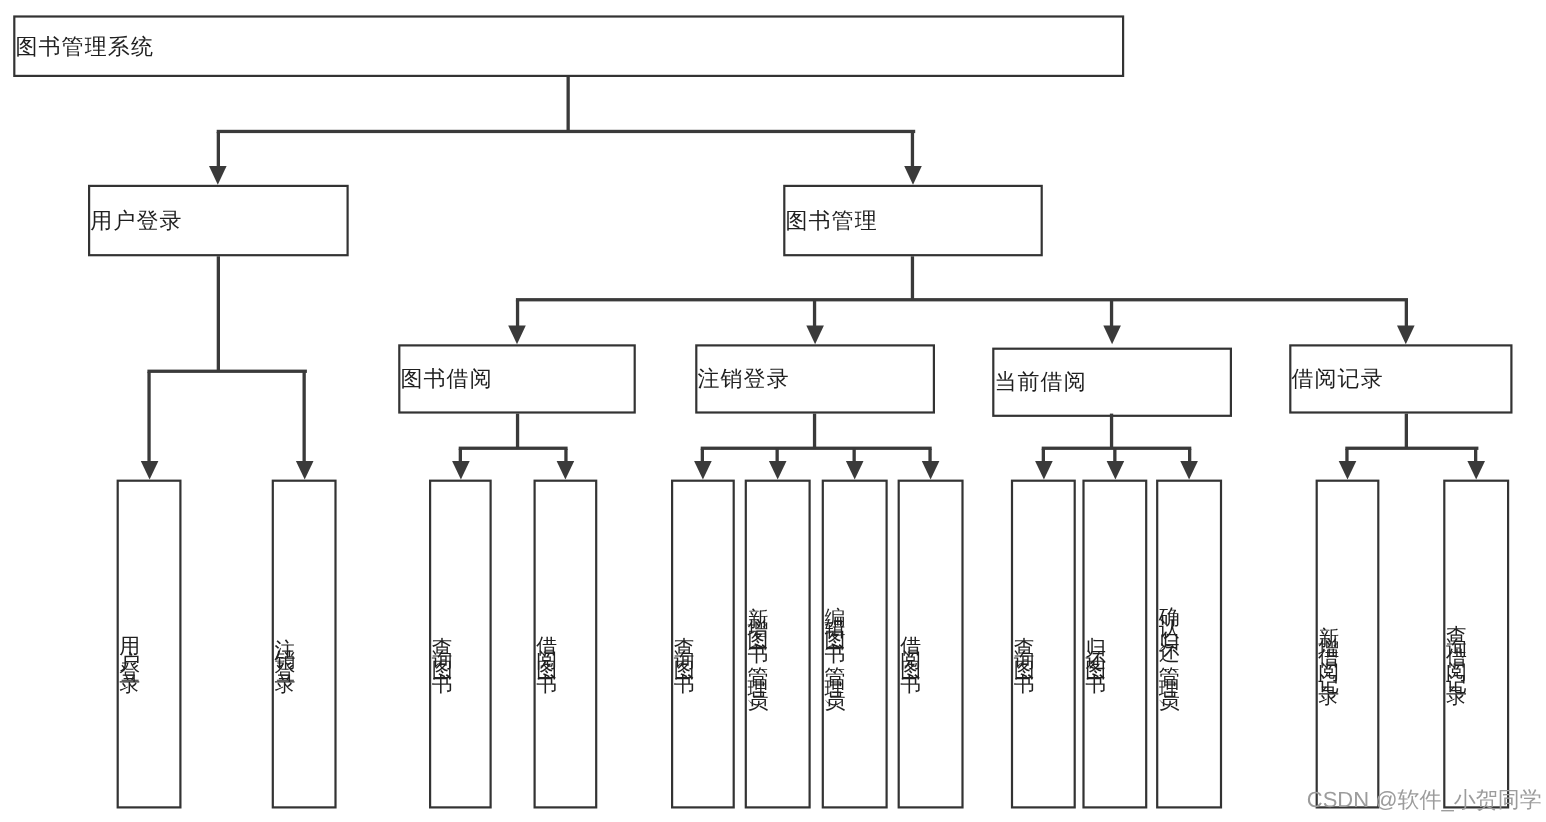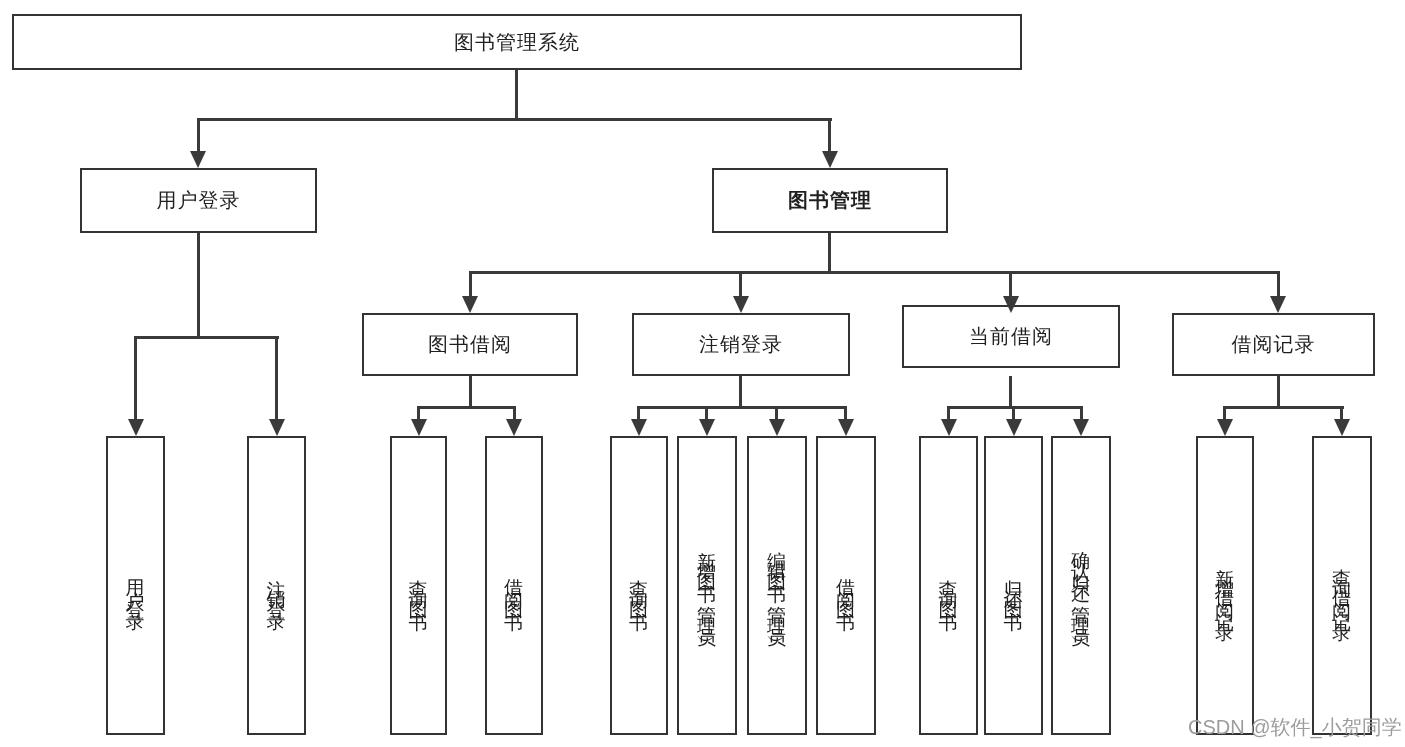--- a/index.html
+++ b/index.html
@@ -14,21 +14,21 @@
     width:1405px;height:747px;
     background:#ffffff;
     font-family:"Liberation Sans","DejaVu Sans",sans-serif;
     overflow:hidden;
   }
   .box{
     position:absolute;
     box-sizing:border-box;
     border:2px solid var(--border);
     background:#ffffff;
-    display:flex;align-items:center;justify-content:center;
+    display:flex;align-items:center;justify-content:flex-start;
     color:var(--text);
   }
   .hlabel{font-size:20px;letter-spacing:1px;white-space:nowrap;}
   .leaf .vlabel{
     writing-mode:vertical-rl;
     font-size:19px;
     line-height:1;
     letter-spacing:11px;
     color:var(--text);
   }
@@ -54,33 +54,33 @@
 <div id="canvas">
 
   <div class="box" style="left:12px;top:14px;width:1010px;height:56px;">
     <span class="hlabel">图书管理系统</span>
   </div>
 
   <div class="box" style="left:80px;top:168px;width:237px;height:65px;">
     <span class="hlabel">用户登录</span>
   </div>
 
-  <div class="box" style="left:712px;top:168px;width:236px;height:65px;font-weight:bold;">
+  <div class="box" style="left:712px;top:168px;width:236px;height:65px;">
     <span class="hlabel">图书管理</span>
   </div>
 
   <div class="box" style="left:362px;top:313px;width:216px;height:63px;">
     <span class="hlabel">图书借阅</span>
   </div>
 
   <div class="box" style="left:632px;top:313px;width:218px;height:63px;">
     <span class="hlabel">注销登录</span>
   </div>
 
-  <div class="box" style="left:902px;top:305px;width:218px;height:63px;">
+  <div class="box" style="left:902px;top:316px;width:218px;height:63px;">
     <span class="hlabel">当前借阅</span>
   </div>
 
   <div class="box" style="left:1172px;top:313px;width:203px;height:63px;">
     <span class="hlabel">借阅记录</span>
   </div>
 
   <div class="box leaf" style="left:106px;top:436px;width:59px;height:299px;">
     <span class="vlabel">用户登录</span>
   </div>

